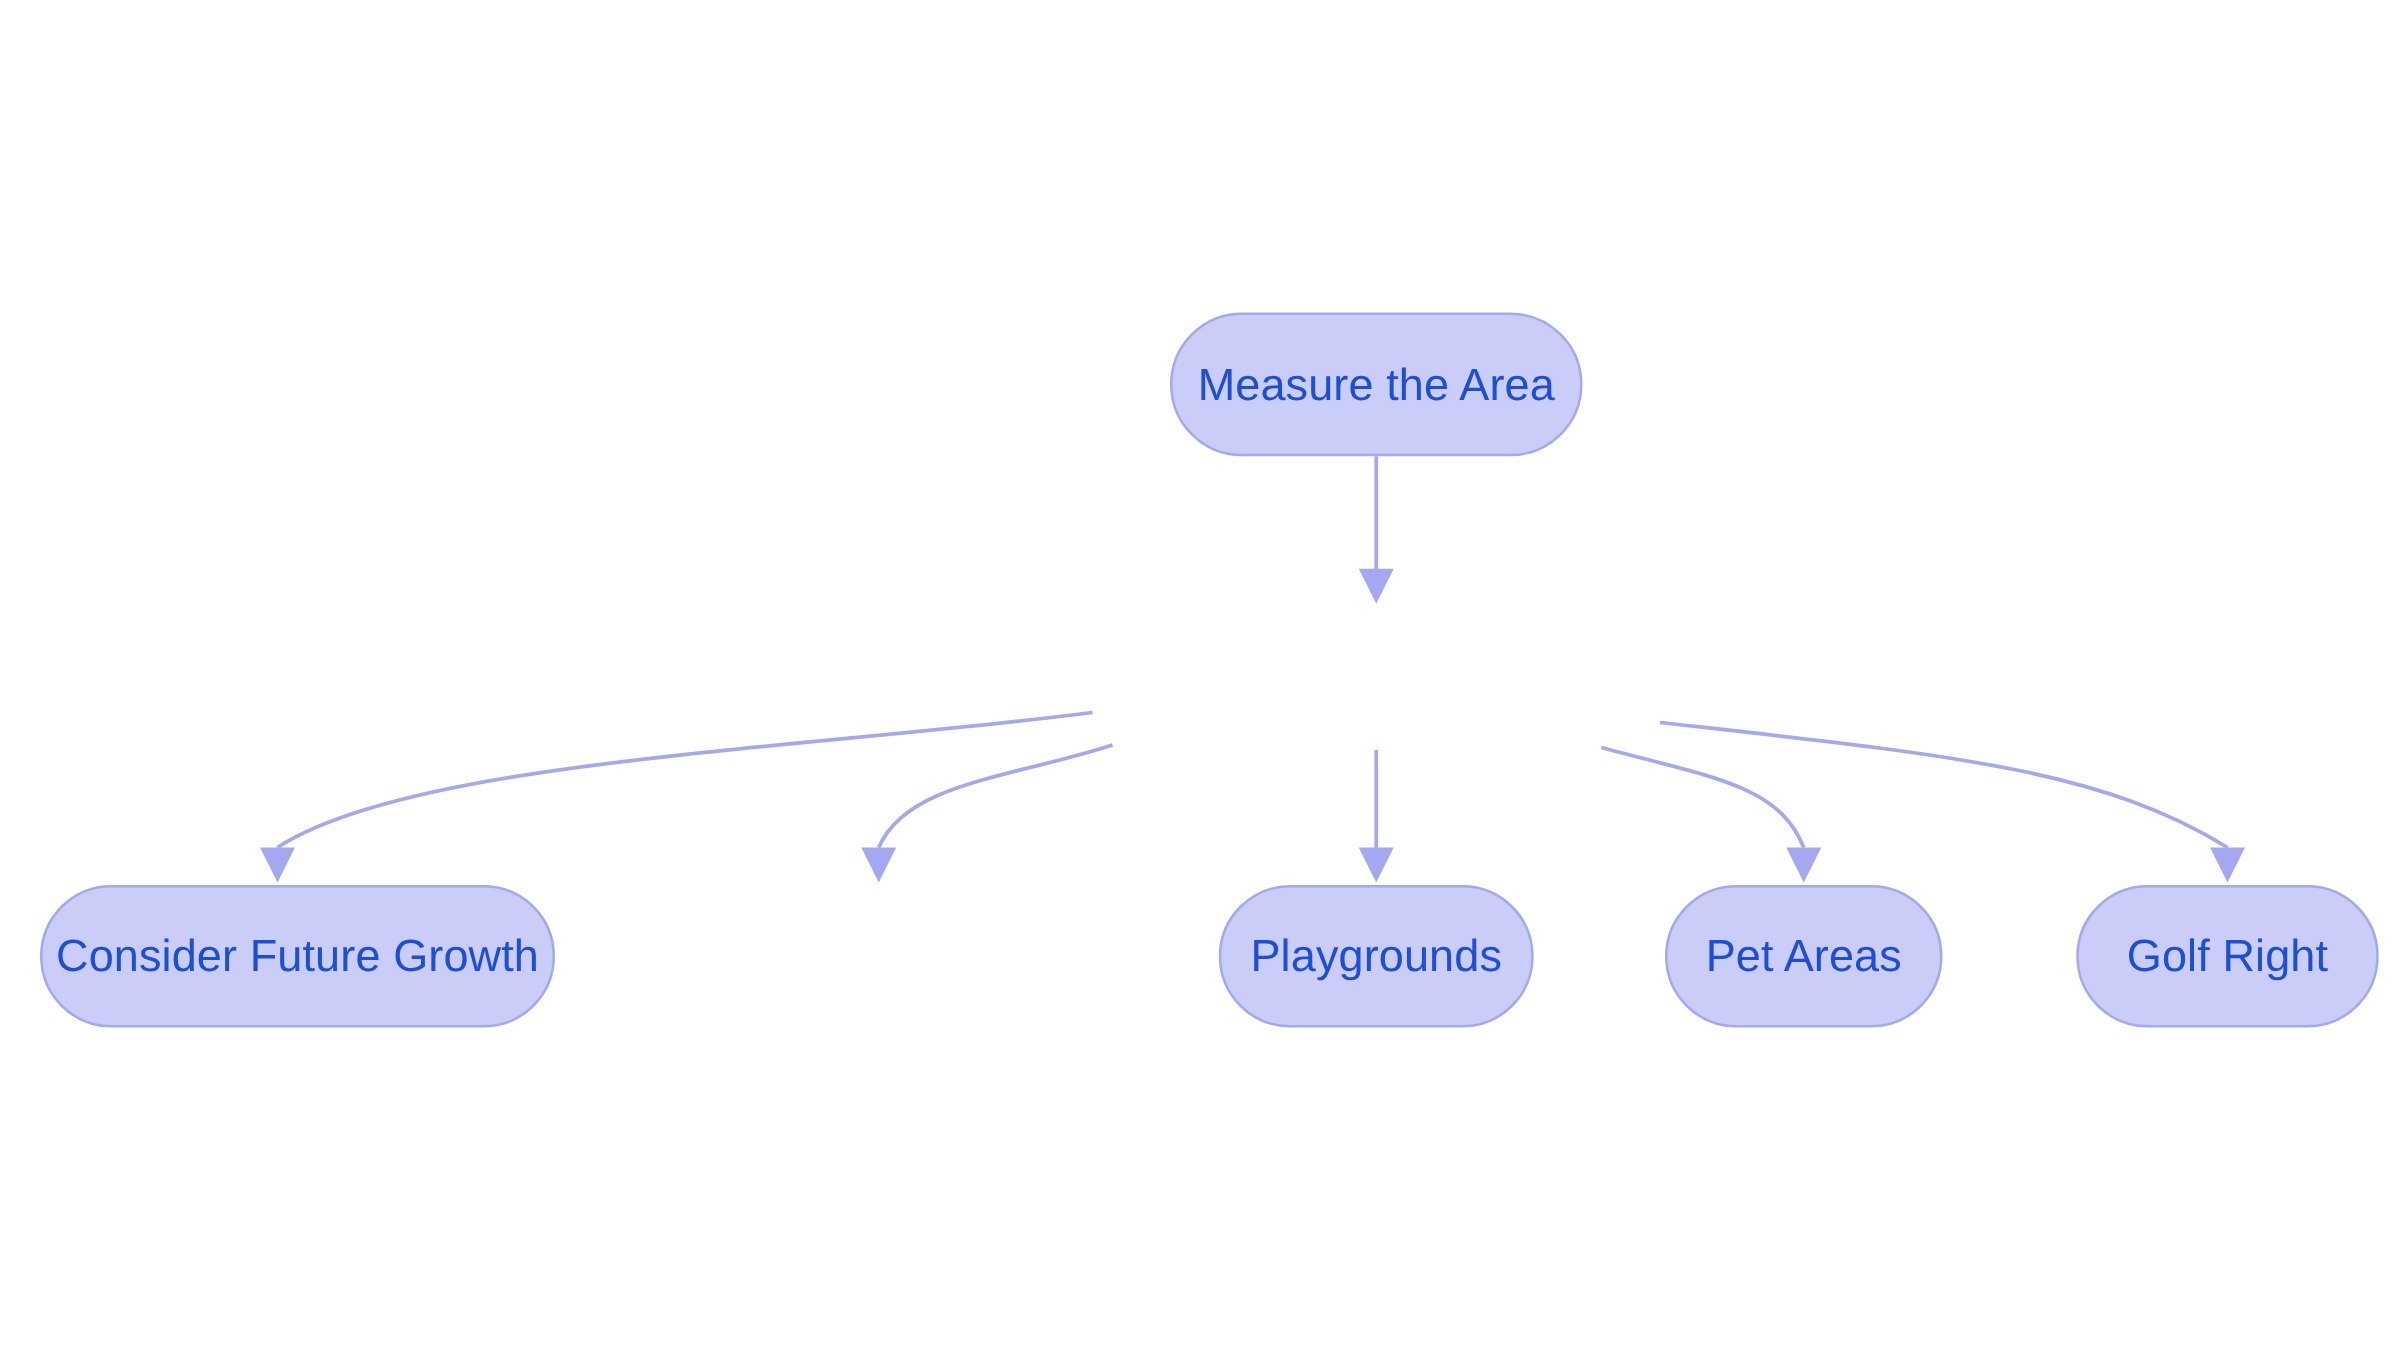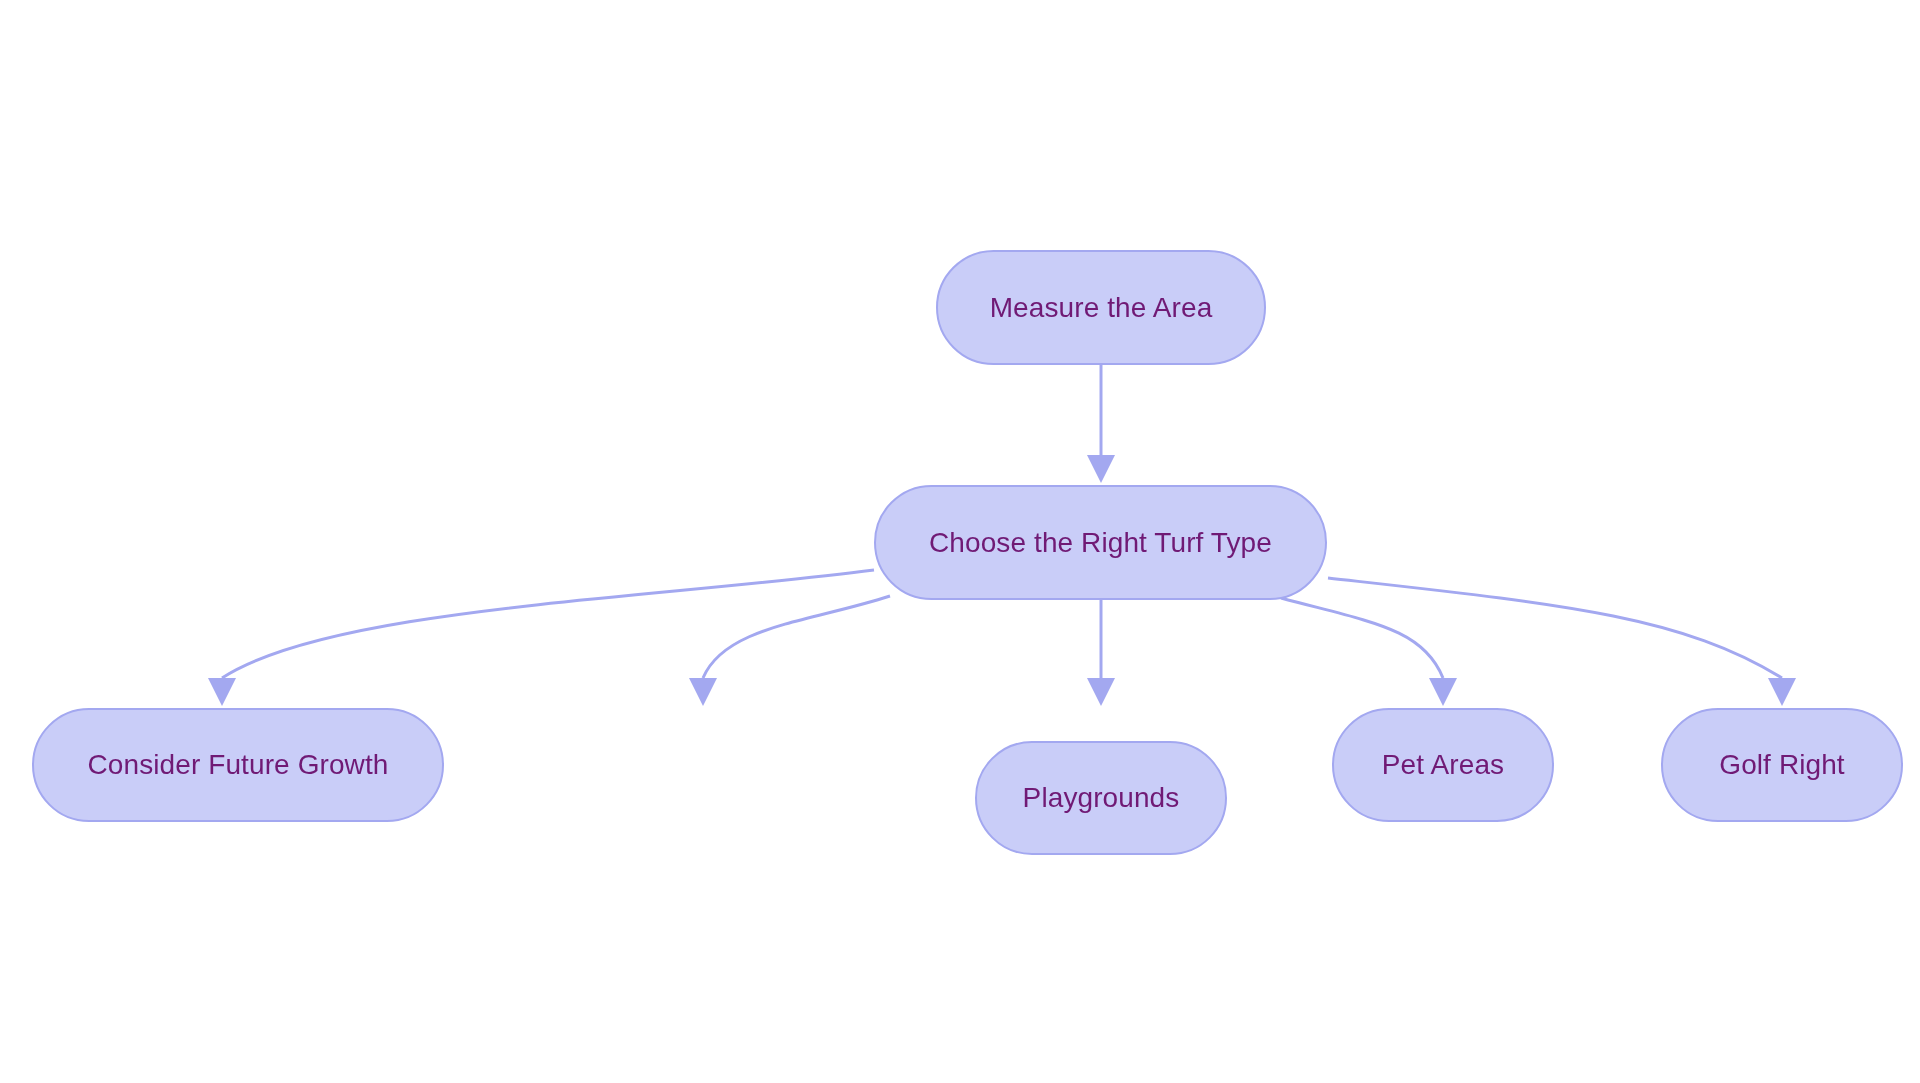--- a/index.html
+++ b/index.html
@@ -32,23 +32,23 @@
     box-sizing: border-box;
     display: flex;
     align-items: center;
     justify-content: center;
     background: #c9cdf8;
     border: 2px solid #a3a8f0;
     border-radius: 999px;
     z-index: 2;
   }
   .flow-node-label {
-    color: #701a75;
+    color: #1d4ed8;
     font-family: "Liberation Sans", sans-serif;
-    font-size: 28px;
+    font-size: 36px;
     font-weight: 400;
     line-height: 1;
     white-space: nowrap;
     letter-spacing: 0.1px;
   }
 </style>
 </head>
 <body>
 
 <div id="diagram-canvas">
@@ -83,30 +83,27 @@
     <g>
       <path d="M 1328 578 C 1560 604, 1680 615, 1782 678" fill="none" stroke="#a3a8f0" stroke-width="3"></path>
       <polygon points="1768,678 1796,678 1782,706" fill="#a3a8f0"></polygon>
     </g>
   </svg>
 
   <div class="flow-node" style="left:936px; top:250px; width:330px; height:115px;">
     <span class="flow-node-label">Measure the Area</span>
   </div>
 
-  <div class="flow-node" style="left:874px; top:485px; width:453px; height:115px;">
-    <span class="flow-node-label">Choose the Right Turf Type</span>
-  </div>
 
   <div class="flow-node" style="left:32px; top:708px; width:412px; height:114px;">
     <span class="flow-node-label">Consider Future Growth</span>
   </div>
 
 
-  <div class="flow-node" style="left:975px; top:708px; width:252px; height:114px;margin-top:33px;">
+  <div class="flow-node" style="left:975px; top:708px; width:252px; height:114px;">
     <span class="flow-node-label">Playgrounds</span>
   </div>
 
   <div class="flow-node" style="left:1332px; top:708px; width:222px; height:114px;justify-content:center;">
     <span class="flow-node-label">Pet Areas</span>
   </div>
 
   <div class="flow-node" style="left:1661px; top:708px; width:242px; height:114px;">
     <span class="flow-node-label">Golf Right</span>
   </div>

